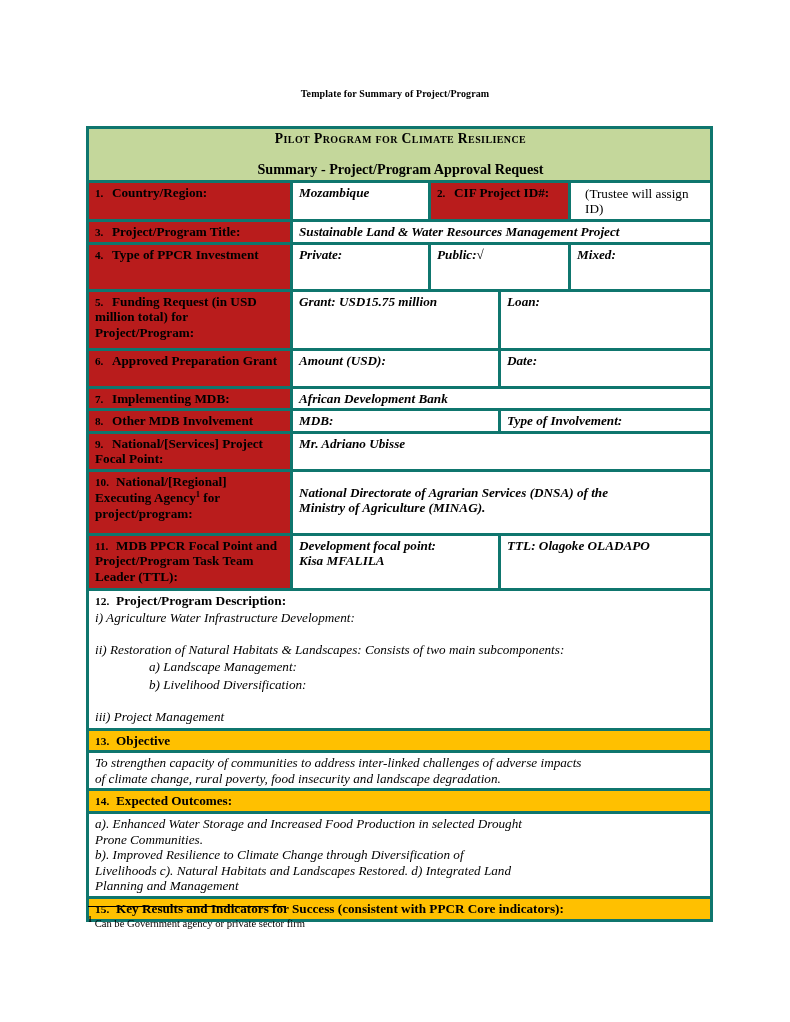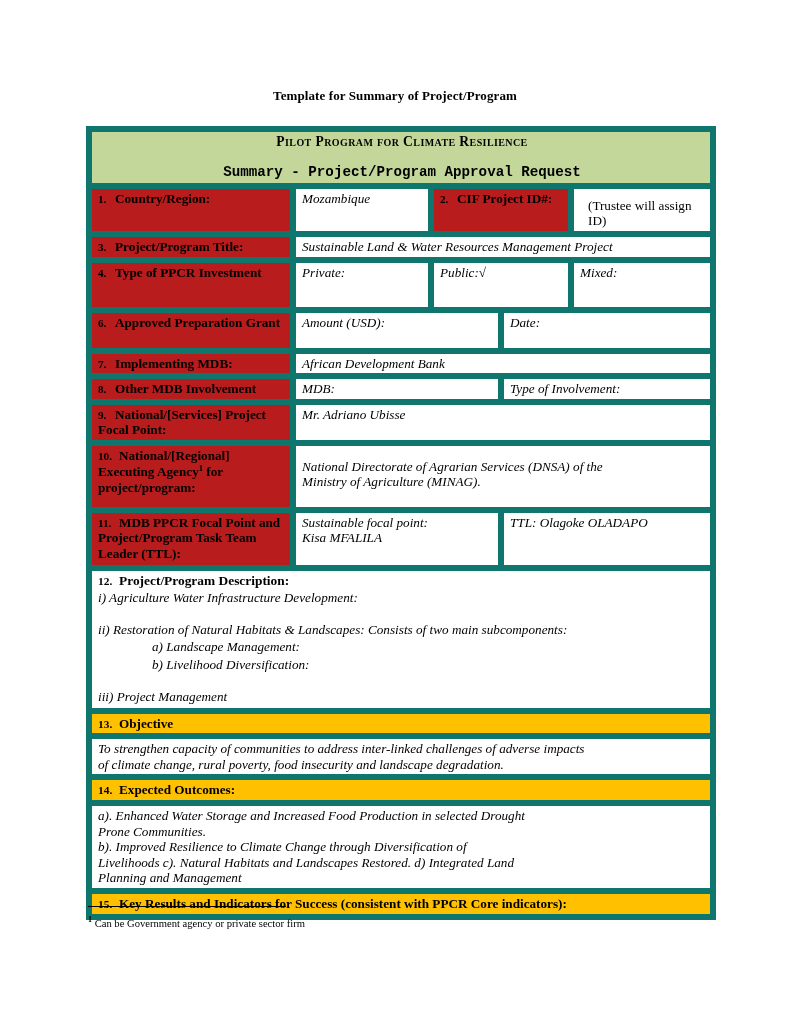--- a/index.html
+++ b/index.html
@@ -21,35 +21,35 @@
     width: 790px;
     height: 1022px;
     box-sizing: border-box;
   }
   .doc-title {
     position: absolute;
     left: 0;
     top: 88px;
     width: 790px;
     text-align: center;
-    font-size: 13px;
+    font-size: 10px;
     font-weight: bold;
     letter-spacing: 0.1px;
   }
 
   table.main {
     position: absolute;
     left: 86px;
     top: 126px;
     width: 624px;
     border-collapse: collapse;
     table-layout: fixed;
   }
   table.main td {
-    border: 6px solid #0f766e;
+    border: 3px solid #0f766e;
     padding: 2px 4px 2px 6px;
     vertical-align: top;
     font-size: 13.2px;
     line-height: 1.18;
   }
 
   
   td.banner {
     background: #c4d79b;
     text-align: center;
@@ -59,21 +59,20 @@
   .banner-line1 {
     font-variant: small-caps;
     font-weight: bold;
     font-size: 13.6px;
     letter-spacing: 0.4px;
     padding-bottom: 14px;
   }
   .banner-line2 {
     font-weight: bold;
     font-size: 14.2px;
-    font-family: Liberation Mono, monospace;
   }
 
   
   td.lbl {
     background: #b91c1c;
     font-weight: bold;
     font-size: 13.2px;
     line-height: 1.2;
   }
   td.lbl .num {
@@ -88,20 +87,21 @@
     font-size: 8.6px;
     vertical-align: super;
     font-weight: bold;
   }
 
   
   td.val {
     font-style: italic;
     font-size: 13.4px;
     line-height: 1.25;
+    font-weight: bold;
   }
   td.val .tick { font-style: normal; }
 
   
   td.sect {
     background: #ffc000;
     font-weight: bold;
     font-size: 13.4px;
     padding: 2px 4px 2px 8px;
     margin-top: 20px;
@@ -196,41 +196,48 @@
     </tr>
 
     <tr>
       <td class="lbl">
         <span class="num">1.</span><span class="txt">Country/Region:</span>
       </td>
       <td class="val" colspan="2">Mozambique</td>
       <td class="lbl" colspan="2">
         <span class="num">2.</span><span class="txt">CIF Project ID#:</span>
       </td>
-      <td style="font-style:normal;padding-left:14px;padding-top:9px;">(Trustee will assign ID)</td>
+      <td style="font-style:normal;padding-left:14px;padding-top:3px;">(Trustee will assign ID)</td>
     </tr>
 
     <tr>
       <td class="lbl">
         <span class="num">3.</span><span class="txt">Project/Program Title:</span>
       </td>
       <td class="val" colspan="5">Sustainable Land &amp; Water Resources Management Project</td>
     </tr>
 
     <tr>
       <td class="lbl">
         <span class="num">4.</span><span class="txt">Type of PPCR Investment</span>
       </td>
       <td class="val" colspan="2" style="height:40px;margin-top:40px;">Private:</td>
       <td class="val" colspan="2">
         <span>Public:</span><span class="tick">√</span>
       </td>
       <td class="val">Mixed:</td>
     </tr>
 
+    <tr>
+      <td class="lbl">
+        <span class="num">5.</span><span class="txt">Funding Request (in USD million total) for Project/Program:</span>
+      </td>
+      <td class="val" colspan="3" style="height:52px;">Grant: USD15.75 million</td>
+      <td class="val" colspan="2">Loan:</td>
+    </tr>
 
     <tr>
       <td class="lbl">
         <span class="num">6.</span><span class="txt">Approved Preparation Grant</span>
       </td>
       <td class="val" colspan="3" style="height:31px;">Amount (USD):</td>
       <td class="val" colspan="2">Date:</td>
     </tr>
 
     <tr>
@@ -263,21 +270,21 @@
         <p style="margin:0;">National Directorate of Agrarian Services (DNSA) of the</p>
         <p style="margin:0;">Ministry of Agriculture (MINAG).</p>
       </td>
     </tr>
 
     <tr>
       <td class="lbl">
         <span class="num wide">11.</span><span class="txt">MDB PPCR Focal Point and Project/Program Task Team Leader (TTL):</span>
       </td>
       <td class="val" colspan="3" style="height:48px;">
-        <p style="margin:0;">Sustainable focal point:</p>
+        <p style="margin:0;">Development focal point:</p>
         <p style="margin:0;">Kisa MFALILA</p>
       </td>
       <td class="val" colspan="2">TTL: Olagoke OLADAPO</td>
     </tr>
 
     <tr>
       <td class="desc" colspan="6">
         <div class="hd">
           <span class="num">12.</span><span>Project/Program Description:</span>
         </div>

